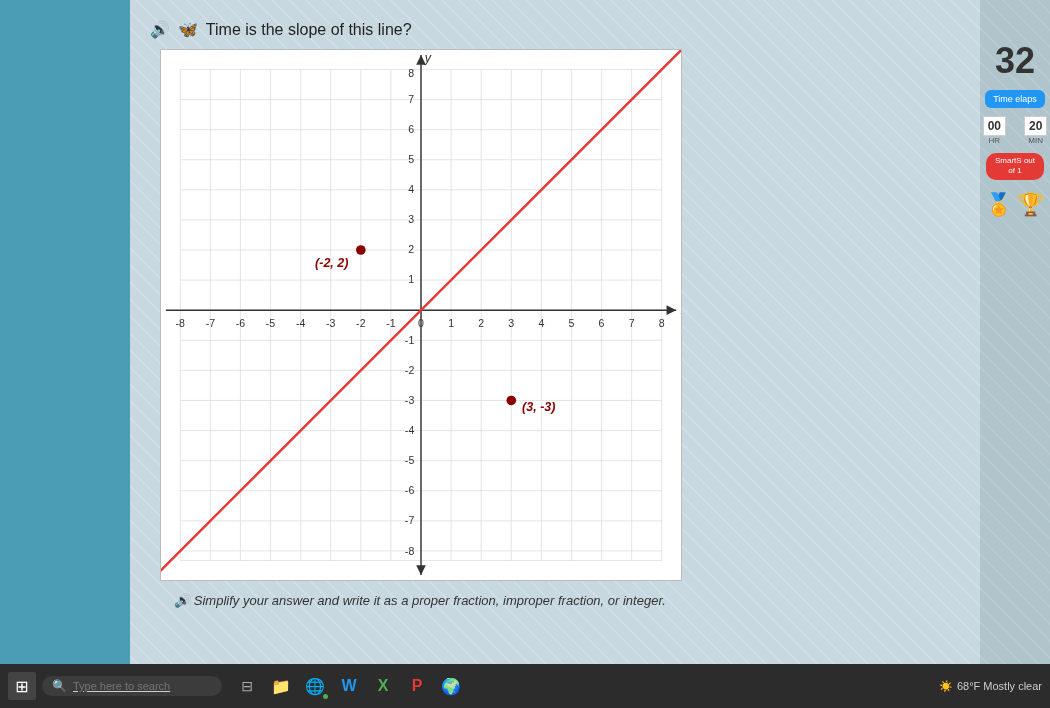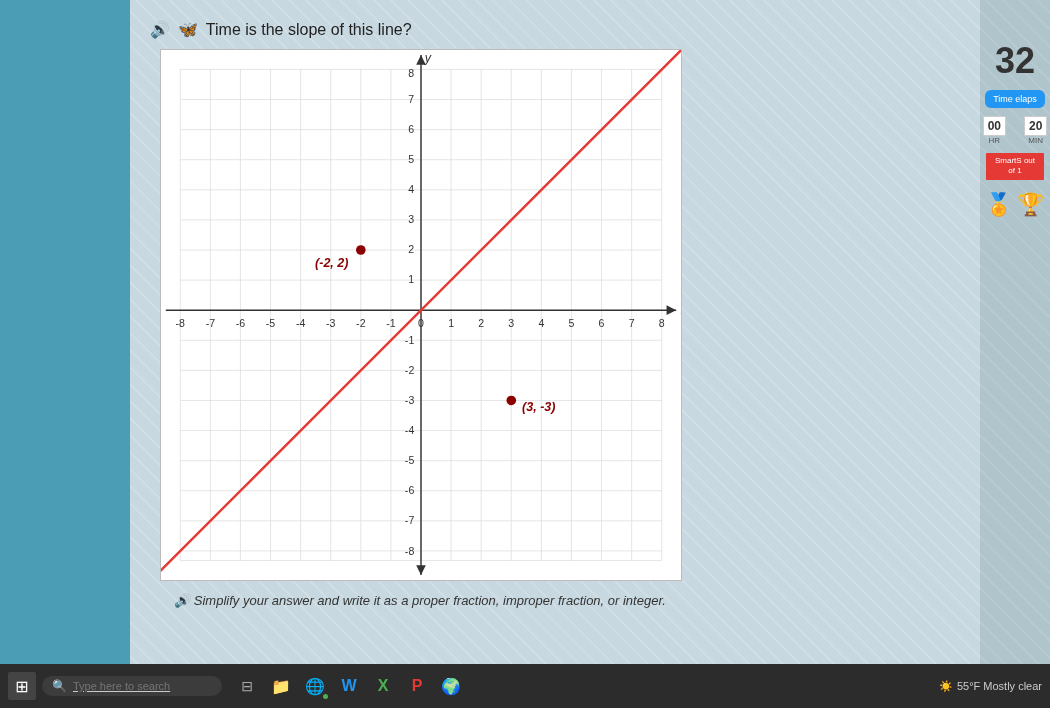--- a/index.html
+++ b/index.html
@@ -106,21 +106,21 @@
       display: flex;
       flex-direction: column;
       align-items: center;
     }
 
     .smarts-badge {
       background: #e53935;
       color: white;
       font-size: 8px;
       padding: 3px 5px;
-      border-radius: 1px;
+      border-radius: 10px;
       text-align: center;
       width: 58px;
       line-height: 1.3;
     }
 
     .trophy-icons {
       display: flex;
       gap: 4px;
       margin-top: 4px;
     }
@@ -461,16 +461,16 @@
       <span style="font-size:16px;color:#e53935;font-weight:bold;">P</span>
     </div>
     <div class="taskbar-icon">
       <span style="font-size:16px;">🌍</span>
     </div>
   </div>
 
   <div class="system-tray">
     <div class="weather-info">
       <span>☀️</span>
-      <span>55°F Mostly clear</span>
+      <span>68°F Mostly clear</span>
     </div>
   </div>
 </div>
 
 </body></html>

